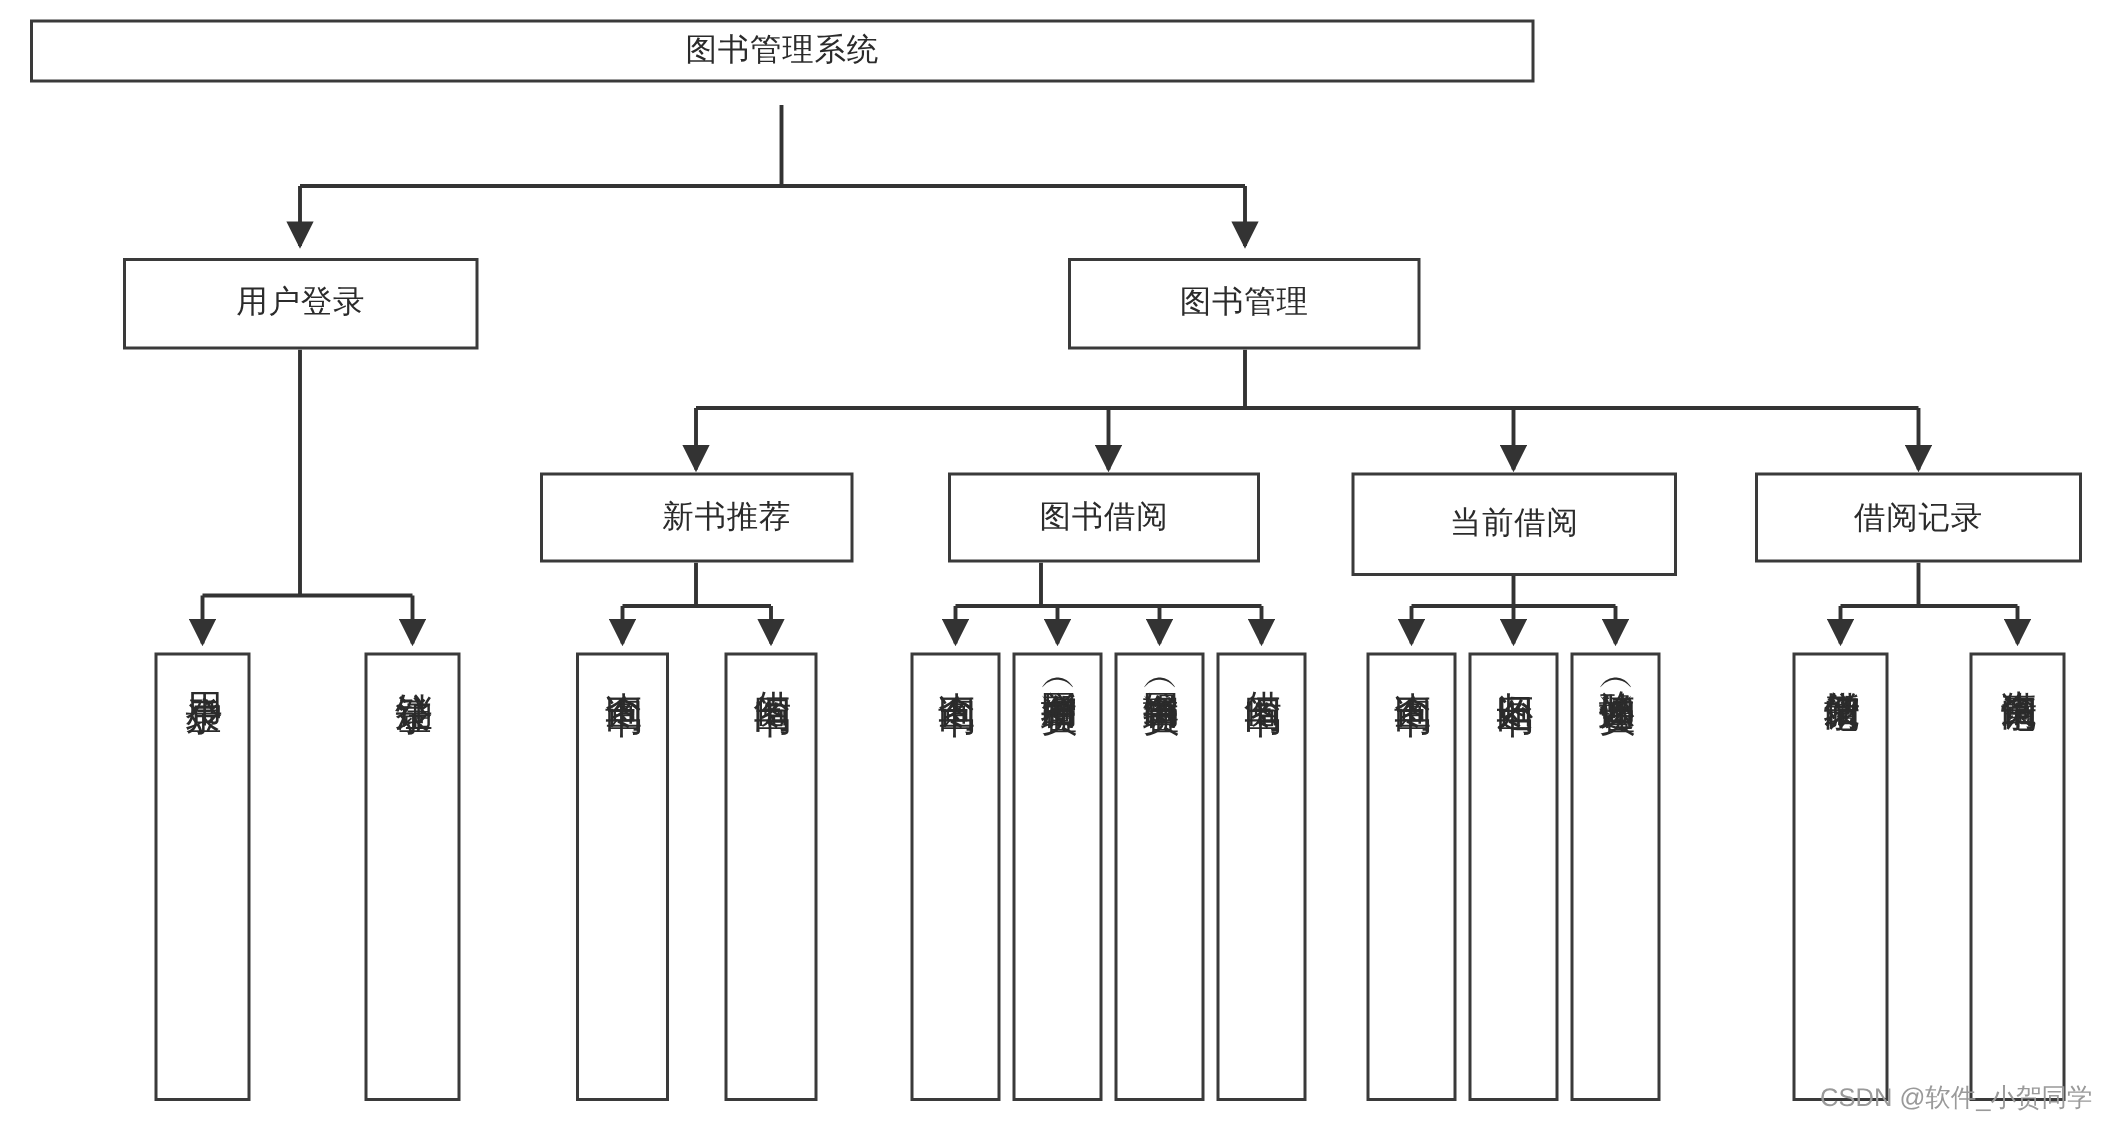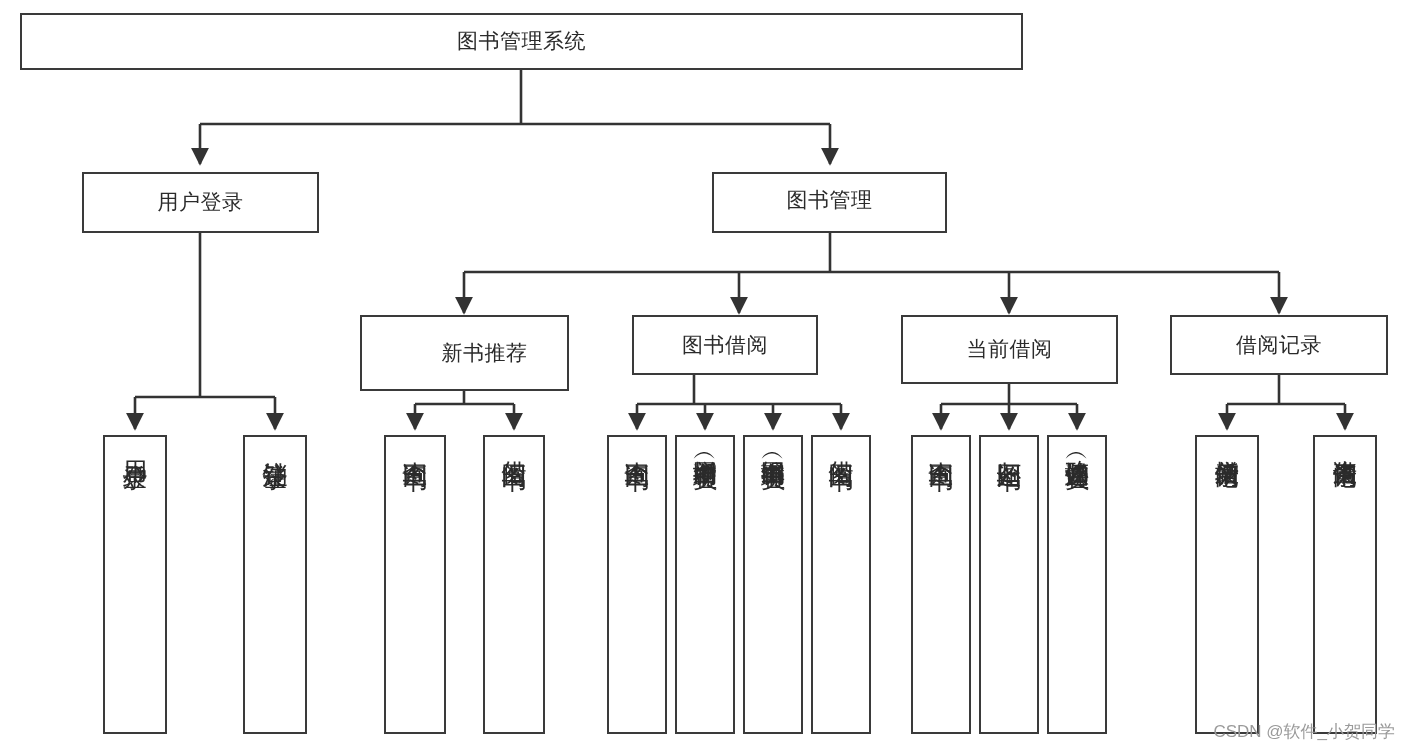--- a/index.html
+++ b/index.html
@@ -121,37 +121,37 @@
       <path d="M 1009 404 L 1009 429" marker-end="url(#arrow)"></path>
       <path d="M 1077 404 L 1077 429" marker-end="url(#arrow)"></path>
 
       <path d="M 1279 375 L 1279 404"></path>
       <path d="M 1227 404 L 1345 404"></path>
       <path d="M 1227 404 L 1227 429" marker-end="url(#arrow)"></path>
       <path d="M 1345 404 L 1345 429" marker-end="url(#arrow)"></path>
     </g>
   </svg>
 
-  <div class="node horiz" style="left:20px; top:13px; width:1003px; height:57px;">
+  <div class="node horiz" style="left:20px; top:13px; width:1003px; height:42px;">
     <span class="label">图书管理系统</span>
   </div>
 
   <div class="node horiz" style="left:82px; top:172px; width:237px; height:61px;">
     <span class="label">用户登录</span>
   </div>
 
-  <div class="node horiz" style="left:712px; top:172px; width:235px; height:61px;font-family:Liberation Mono, monospace;">
+  <div class="node horiz" style="left:712px; top:172px; width:235px; height:61px;">
     <span class="label">图书管理</span>
   </div>
 
-  <div class="node horiz" style="left:360px; top:315px; width:209px; height:76px;padding-left:40px;">
+  <div class="node horiz" style="left:360px; top:315px; width:209px; height:60px;padding-left:40px;">
     <span class="label">新书推荐</span>
   </div>
 
-  <div class="node horiz" style="left:632px; top:315px; width:186px; height:60px;">
+  <div class="node horiz" style="left:632px; top:315px; width:208px; height:60px;">
     <span class="label">图书借阅</span>
   </div>
 
   <div class="node horiz" style="left:901px; top:315px; width:217px; height:69px;">
     <span class="label">当前借阅</span>
   </div>
 
   <div class="node horiz" style="left:1170px; top:315px; width:218px; height:60px;font-family:Liberation Serif, serif;">
     <span class="label">借阅记录</span>
   </div>

